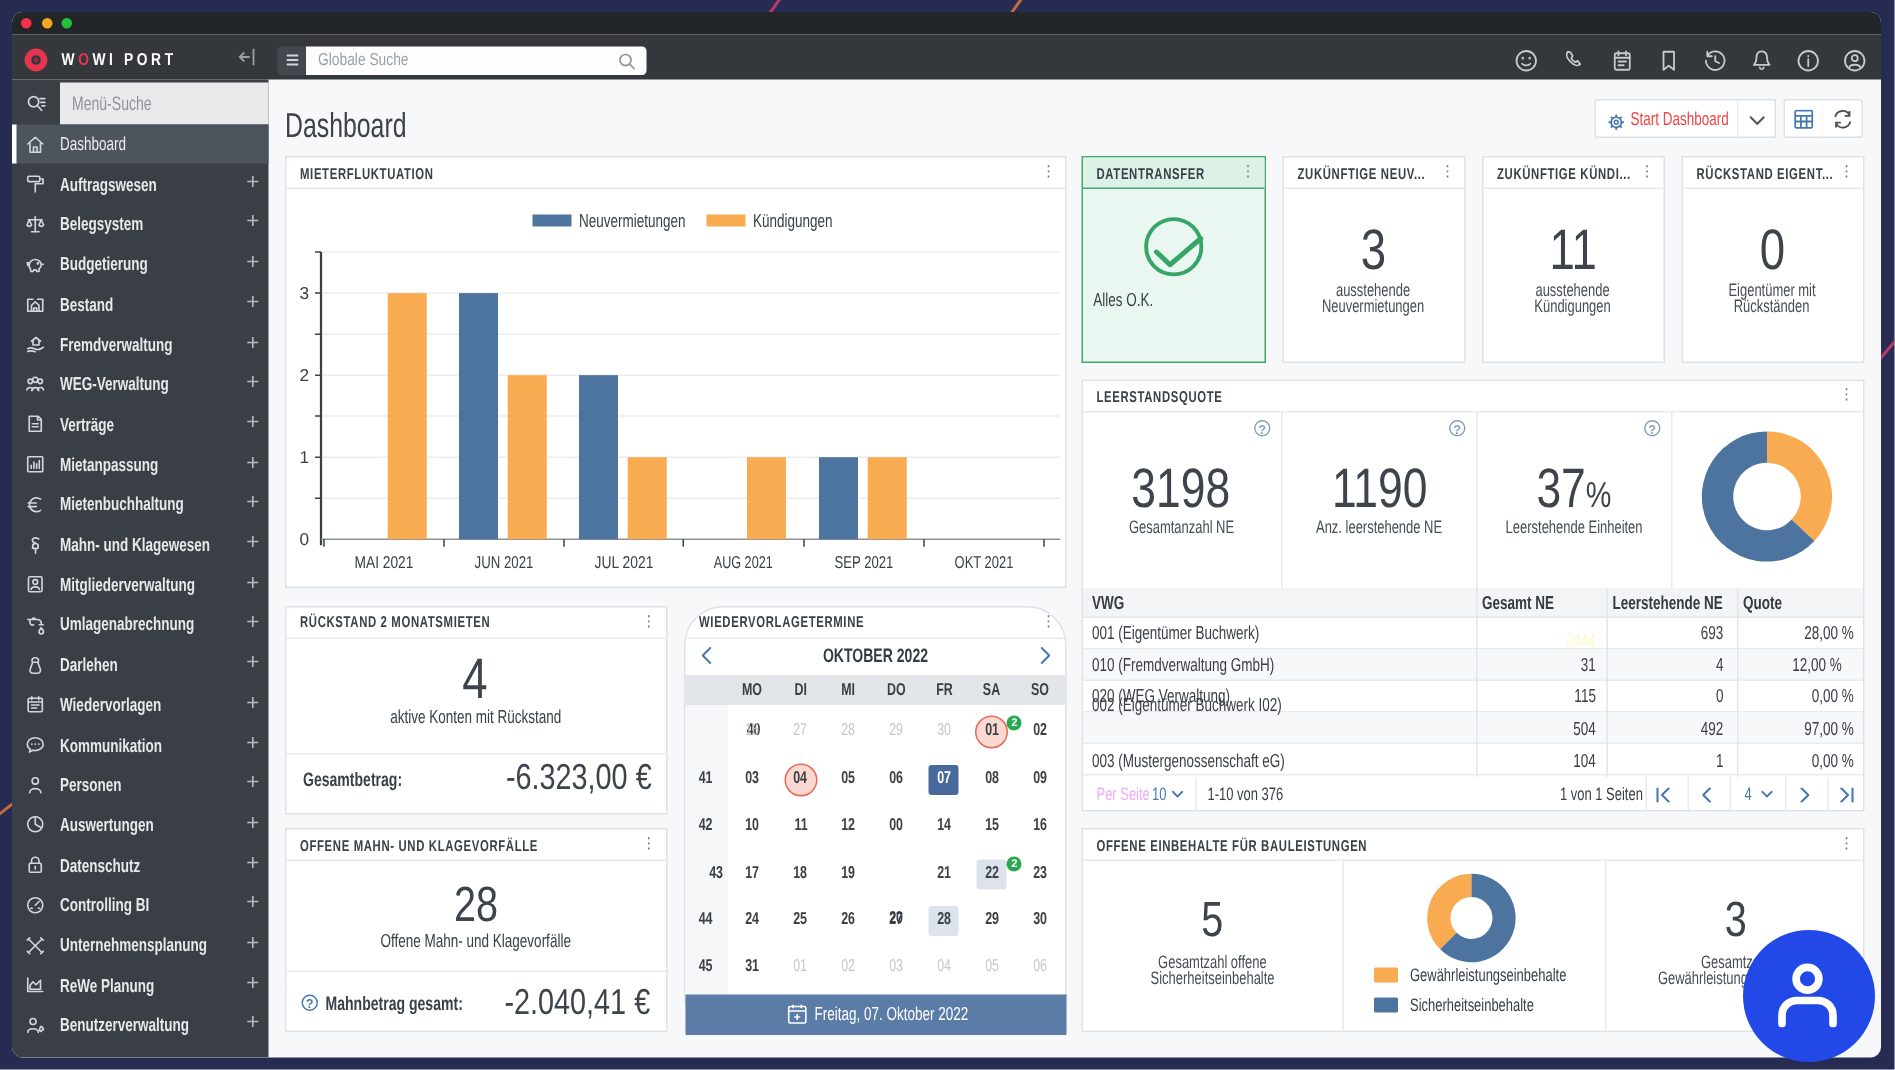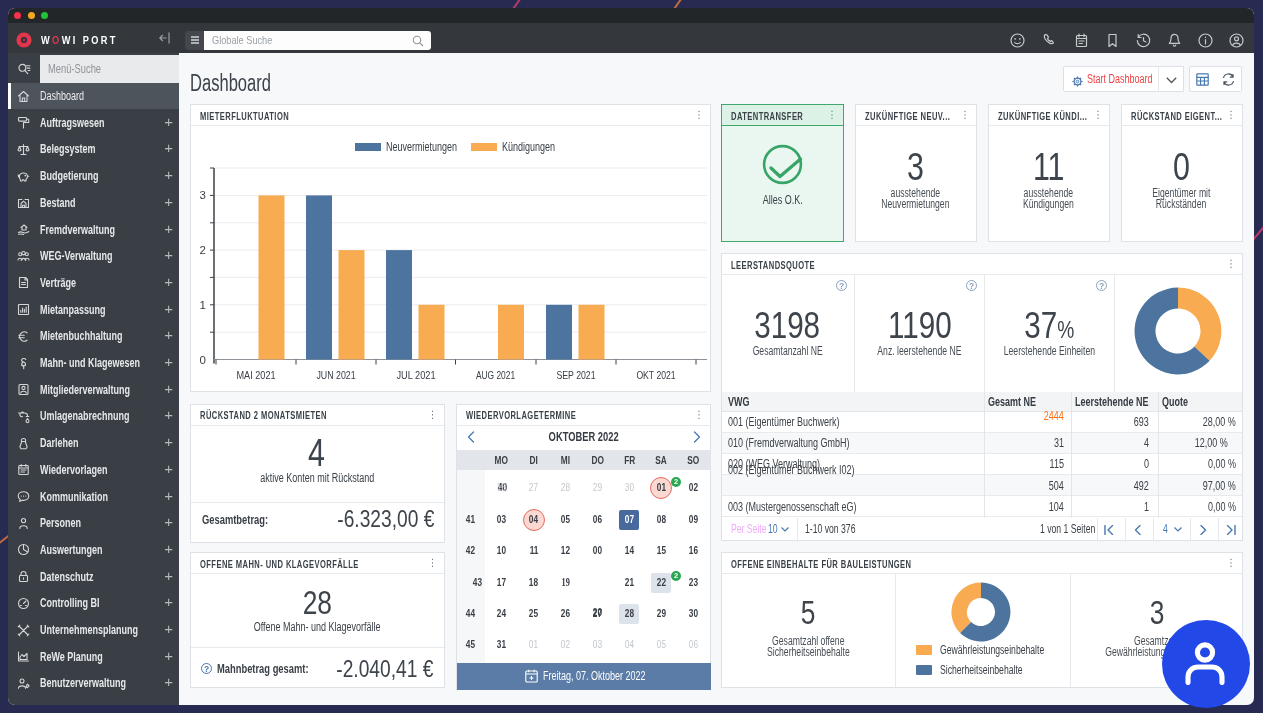--- a/index.html
+++ b/index.html
@@ -357,21 +357,21 @@
 <div class="card" style="left:721px;top:104px;width:123px;height:138px;border:1px solid #42a76d;background:#eaf7f0;">
     <div class="chead" style="background:#ddf2e7;border-bottom:1px solid #42a76d;">
       <div class="t"><span class="c7">DATENTRANSFER</span></div>
       <div class="dots3" style="color:#3f9a64;">⋮</div>
     </div>
   </div>
 <svg class="abs" style="left:760px;top:142px;" width="46" height="46" viewBox="0 0 46 46" fill="none" stroke="#36a567">
     <circle cx="22.5" cy="22.5" r="18.4" stroke-width="2.6"></circle>
     <path d="M11 26 L20 34.5 L40.5 17" stroke-width="3.3" stroke-linecap="round" stroke-linejoin="round"></path>
   </svg>
-<div class="abs" style="left:721px;top:193px;width:123px;text-align:center;font-size:12.5px;color:#3a4047;"><span class="c7c">Alles O.K.</span></div>
+<div class="abs" style="left:721px;top:193px;width:123px;text-align:left;font-size:12.5px;color:#3a4047;"><span class="c7c">Alles O.K.</span></div>
 <div class="card" style="left:854.5px;top:104px;width:122.5px;height:138px;">
     <div class="chead">
       <div class="t"><span class="c7">ZUKÜNFTIGE NEUV...</span></div>
       <div class="dots3">⋮</div>
     </div>
   </div>
 <div class="abs" style="left:854.5px;top:146px;width:122px;text-align:center;font-size:38px;"><span class="c8c bignum">3</span></div>
 <div class="abs" style="left:854.5px;top:188px;width:122px;">
     <div class="lbl2"><span class="c7c">ausstehende</span><br><span class="c7c">Neuvermietungen</span></div>
   </div>
@@ -423,21 +423,21 @@
     <path d="M45.0 1.6 A43.4 43.4 0 0 1 76.6 74.7 L61.4 60.4 A22.5 22.5 0 0 0 45.0 22.5 Z" fill="#f8ab51"></path>
     <path d="M76.6 74.7 A43.4 43.4 0 1 1 45.0 1.6 L45.0 22.5 A22.5 22.5 0 1 0 61.4 60.4 Z" fill="#4d749f"></path>
   </svg>
 <div class="abs" style="left:722px;top:392px;width:520px;height:19.5px;background:#f3f4f6;border-bottom:1px solid #e3e6e9;"></div>
 <div style="position:absolute;top:395px;height:14px;line-height:14px;font-size:12.5px;font-weight:bold;color:#343b42;left:728px;"><span class="c7">VWG</span></div>
 <div style="position:absolute;top:395px;height:14px;line-height:14px;font-size:12.5px;font-weight:bold;color:#343b42;left:988px;"><span class="c7">Gesamt NE</span></div>
 <div style="position:absolute;top:395px;height:14px;line-height:14px;font-size:12.5px;font-weight:bold;color:#343b42;left:1075px;"><span class="c7">Leerstehende NE</span></div>
 <div style="position:absolute;top:395px;height:14px;line-height:14px;font-size:12.5px;font-weight:bold;color:#343b42;left:1162px;"><span class="c7">Quote</span></div>
 <div class="abs" style="left:722px;top:411.5px;width:520px;height:21.2px;background:#fff;border-bottom:1px solid #e8eaed;"></div>
 <div style="position:absolute;top:415.0px;height:14px;line-height:14px;font-size:12.5px;color:#3a4047;left:728px;"><span class="c7">001 (Eigentümer Buchwerk)</span></div>
-<div style="position:absolute;top:409px;height:14px;line-height:14px;font-size:12.5px;color:#f97316;right:199px;"><span class="c7r">2444</span></div>
+<div style="position:absolute;top:420px;height:14px;line-height:14px;font-size:12.5px;color:#fef9c3;right:199px;"><span class="c7r">2444</span></div>
 <div style="position:absolute;top:415.0px;height:14px;line-height:14px;font-size:12.5px;color:#3a4047;right:114px;"><span class="c7r">693</span></div>
 <div style="position:absolute;top:415.0px;height:14px;line-height:14px;font-size:12.5px;color:#3a4047;right:27px;"><span class="c7r">28,00 %</span></div>
 <div class="abs" style="left:722px;top:432.7px;width:520px;height:21.2px;background:#f7f8fa;border-bottom:1px solid #e8eaed;"></div>
 <div style="position:absolute;top:436.2px;height:14px;line-height:14px;font-size:12.5px;color:#3a4047;left:728px;"><span class="c7">010 (Fremdverwaltung GmbH)</span></div>
 <div style="position:absolute;top:436.2px;height:14px;line-height:14px;font-size:12.5px;color:#3a4047;right:199px;"><span class="c7r">31</span></div>
 <div style="position:absolute;top:436.2px;height:14px;line-height:14px;font-size:12.5px;color:#3a4047;right:114px;"><span class="c7r">4</span></div>
 <div style="position:absolute;top:436.2px;height:14px;line-height:14px;font-size:12.5px;color:#3a4047;right:35px;"><span class="c7r">12,00 %</span></div>
 <div class="abs" style="left:722px;top:453.9px;width:520px;height:21.2px;background:#fff;border-bottom:1px solid #e8eaed;"></div>
 <div style="position:absolute;top:457.4px;height:14px;line-height:14px;font-size:12.5px;color:#3a4047;left:728px;"><span class="c7">020 (WEG Verwaltung)</span></div>
 <div style="position:absolute;top:457.4px;height:14px;line-height:14px;font-size:12.5px;color:#3a4047;right:199px;"><span class="c7r">115</span></div>
@@ -490,21 +490,21 @@
     <div class="chead">
       <div class="t"><span class="c7">RÜCKSTAND 2 MONATSMIETEN</span></div>
       <div class="dots3">⋮</div>
     </div>
   </div>
 <div class="abs" style="left:190px;top:432px;width:254px;text-align:center;font-size:38px;"><span class="c8c bignum">4</span></div>
 <div class="abs" style="left:190px;top:471px;width:254px;text-align:center;font-size:12.5px;color:#3a4047;"><span class="c7c">aktive Konten mit Rückstand</span></div>
 <div class="abs" style="left:190.5px;top:501.5px;width:253.5px;height:1px;background:#e7eaed;"></div>
 <div class="abs" style="left:202px;top:512px;height:15px;line-height:15px;font-size:13px;font-weight:bold;color:#3a4047;"><span class="c7">Gesamtbetrag:</span></div>
 <div class="abs" style="right:829px;top:506px;height:26px;line-height:26px;font-size:24px;color:#3d444b;"><span class="c8r">-6.323,00 €</span></div>
-<div class="card" style="left:456px;top:403.5px;width:255px;height:286.5px;">
+<div class="card" style="left:456px;top:403.5px;width:255px;height:286.5px;border-radius:26px;">
     <div class="chead">
       <div class="t"><span class="c7">WIEDERVORLAGETERMINE</span></div>
       <div class="dots3">⋮</div>
     </div>
   </div>
 <svg class="abs" style="left:467px;top:431px;" width="8" height="12" viewBox="0 0 8 12" fill="none" stroke="#4878b0" stroke-width="1.3" stroke-linecap="round" stroke-linejoin="round">
     <path d="M6.5 1 L1.5 6 L6.5 11"></path>
   </svg>
 <div class="abs" style="left:456px;top:429px;width:255px;text-align:center;font-size:13px;font-weight:bold;color:#343b42;"><span class="c7c">OKTOBER 2022</span></div>
 <svg class="abs" style="left:693px;top:431px;" width="8" height="12" viewBox="0 0 8 12" fill="none" stroke="#4878b0" stroke-width="1.3" stroke-linecap="round" stroke-linejoin="round">
@@ -545,21 +545,21 @@
 <div class="abs" style="left:679.1px;top:512.7px;width:28px;text-align:center;font-size:11.5px;font-weight:bold;color:#3a4047;"><span class="c7c">09</span></div>
 <div class="abs" style="left:487.7px;top:544.1px;width:28px;text-align:center;font-size:11.5px;font-weight:bold;color:#3a4047;"><span class="c7c">10</span></div>
 <div class="abs" style="left:519.6px;top:544.1px;width:28px;text-align:center;font-size:11.5px;font-weight:bold;color:#3a4047;"><span class="c7c">11</span></div>
 <div class="abs" style="left:551.5px;top:544.1px;width:28px;text-align:center;font-size:11.5px;font-weight:bold;color:#3a4047;"><span class="c7c">12</span></div>
 <div class="abs" style="left:583.4px;top:544.1px;width:28px;text-align:center;font-size:11.5px;font-weight:bold;color:#3a4047;"><span class="c7c">00</span></div>
 <div class="abs" style="left:615.3px;top:544.1px;width:28px;text-align:center;font-size:11.5px;font-weight:bold;color:#3a4047;"><span class="c7c">14</span></div>
 <div class="abs" style="left:647.2px;top:544.1px;width:28px;text-align:center;font-size:11.5px;font-weight:bold;color:#3a4047;"><span class="c7c">15</span></div>
 <div class="abs" style="left:679.1px;top:544.1px;width:28px;text-align:center;font-size:11.5px;font-weight:bold;color:#3a4047;"><span class="c7c">16</span></div>
 <div class="abs" style="left:487.7px;top:575.5px;width:28px;text-align:center;font-size:11.5px;font-weight:bold;color:#3a4047;"><span class="c7c">17</span></div>
 <div class="abs" style="left:519.6px;top:575.5px;width:28px;text-align:center;font-size:11.5px;font-weight:bold;color:#3a4047;"><span class="c7c">18</span></div>
-<div class="abs" style="left:551.5px;top:575.5px;width:28px;text-align:center;font-size:11.5px;font-weight:bold;color:#3a4047;font-family:Liberation Serif, serif;"><span class="c7c">19</span></div>
+<div class="abs" style="left:551.5px;top:575.5px;width:28px;text-align:center;font-size:11.5px;font-weight:bold;color:#3a4047;"><span class="c7c">19</span></div>
 <div class="abs" style="left:583.4px;top:575.5px;width:28px;text-align:center;font-size:11.5px;font-weight:bold;color:#3a4047;margin-top:30px;"><span class="c7c">20</span></div>
 <div class="abs" style="left:615.3px;top:575.5px;width:28px;text-align:center;font-size:11.5px;font-weight:bold;color:#3a4047;"><span class="c7c">21</span></div>
 <div class="abs" style="left:651.2px;top:572.5px;width:20px;height:20px;background:#dde3eb;border-radius:2px;"></div>
 <div class="abs" style="left:647.2px;top:575.5px;width:28px;text-align:center;font-size:11.5px;font-weight:bold;color:#3a4047;"><span class="c7c">22</span></div>
 <div class="abs" style="left:671.2px;top:571.0px;width:10px;height:10px;border-radius:50%;background:#2aa851;color:#fff;font-size:7.5px;line-height:10px;text-align:center;font-weight:bold;">2</div>
 <div class="abs" style="left:679.1px;top:575.5px;width:28px;text-align:center;font-size:11.5px;font-weight:bold;color:#3a4047;"><span class="c7c">23</span></div>
 <div class="abs" style="left:487.7px;top:606.9px;width:28px;text-align:center;font-size:11.5px;font-weight:bold;color:#3a4047;"><span class="c7c">24</span></div>
 <div class="abs" style="left:519.6px;top:606.9px;width:28px;text-align:center;font-size:11.5px;font-weight:bold;color:#3a4047;"><span class="c7c">25</span></div>
 <div class="abs" style="left:551.5px;top:606.9px;width:28px;text-align:center;font-size:11.5px;font-weight:bold;color:#3a4047;"><span class="c7c">26</span></div>
 <div class="abs" style="left:583.4px;top:606.9px;width:28px;text-align:center;font-size:11.5px;font-weight:bold;color:#3a4047;"><span class="c7c">27</span></div>

